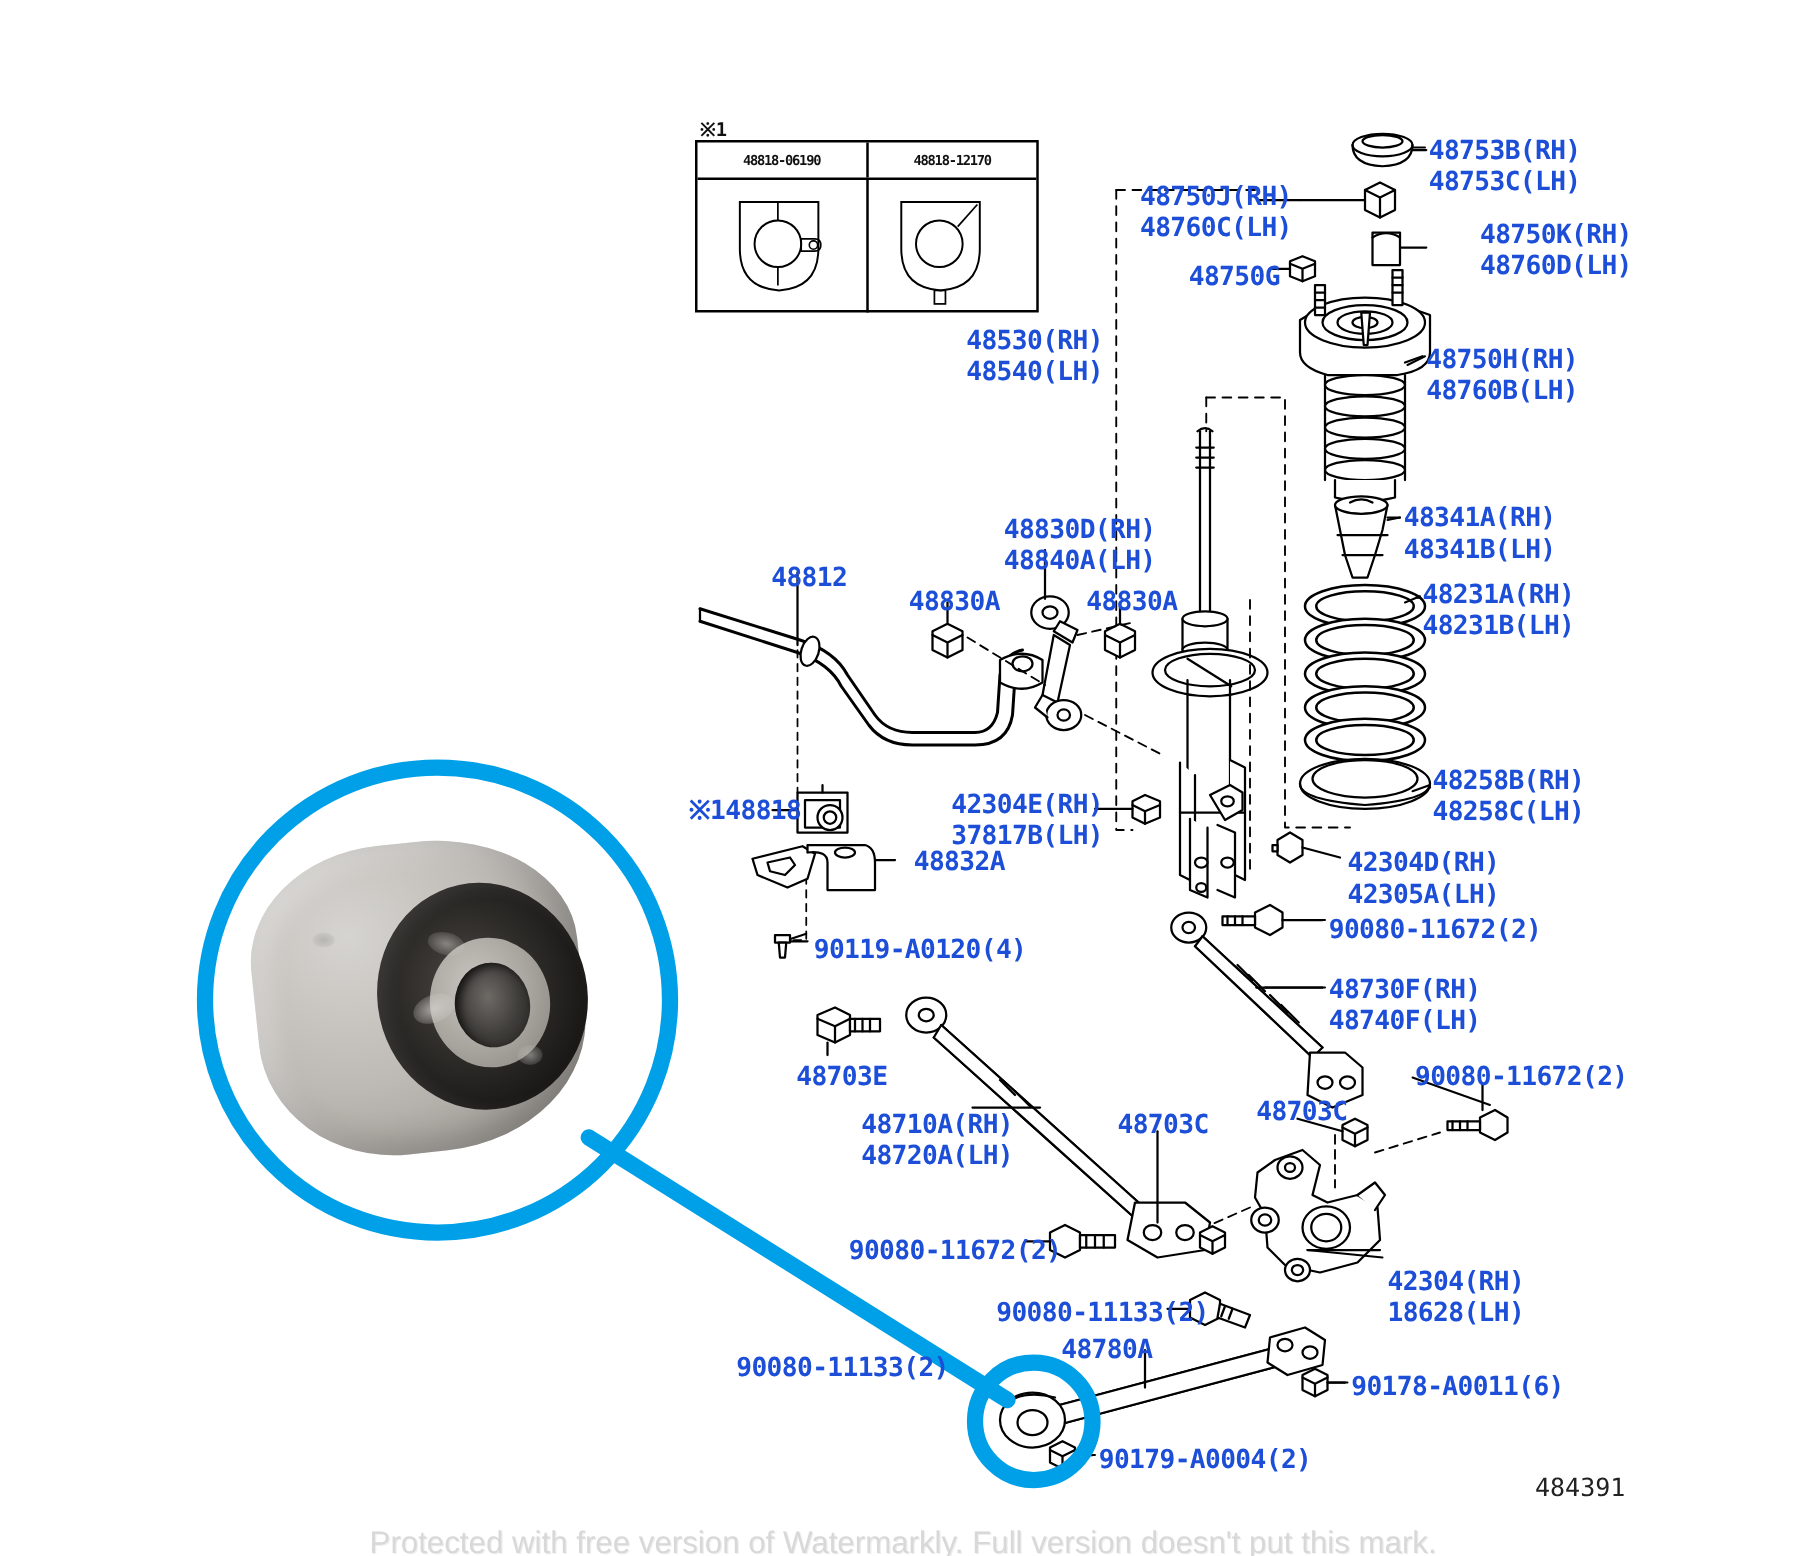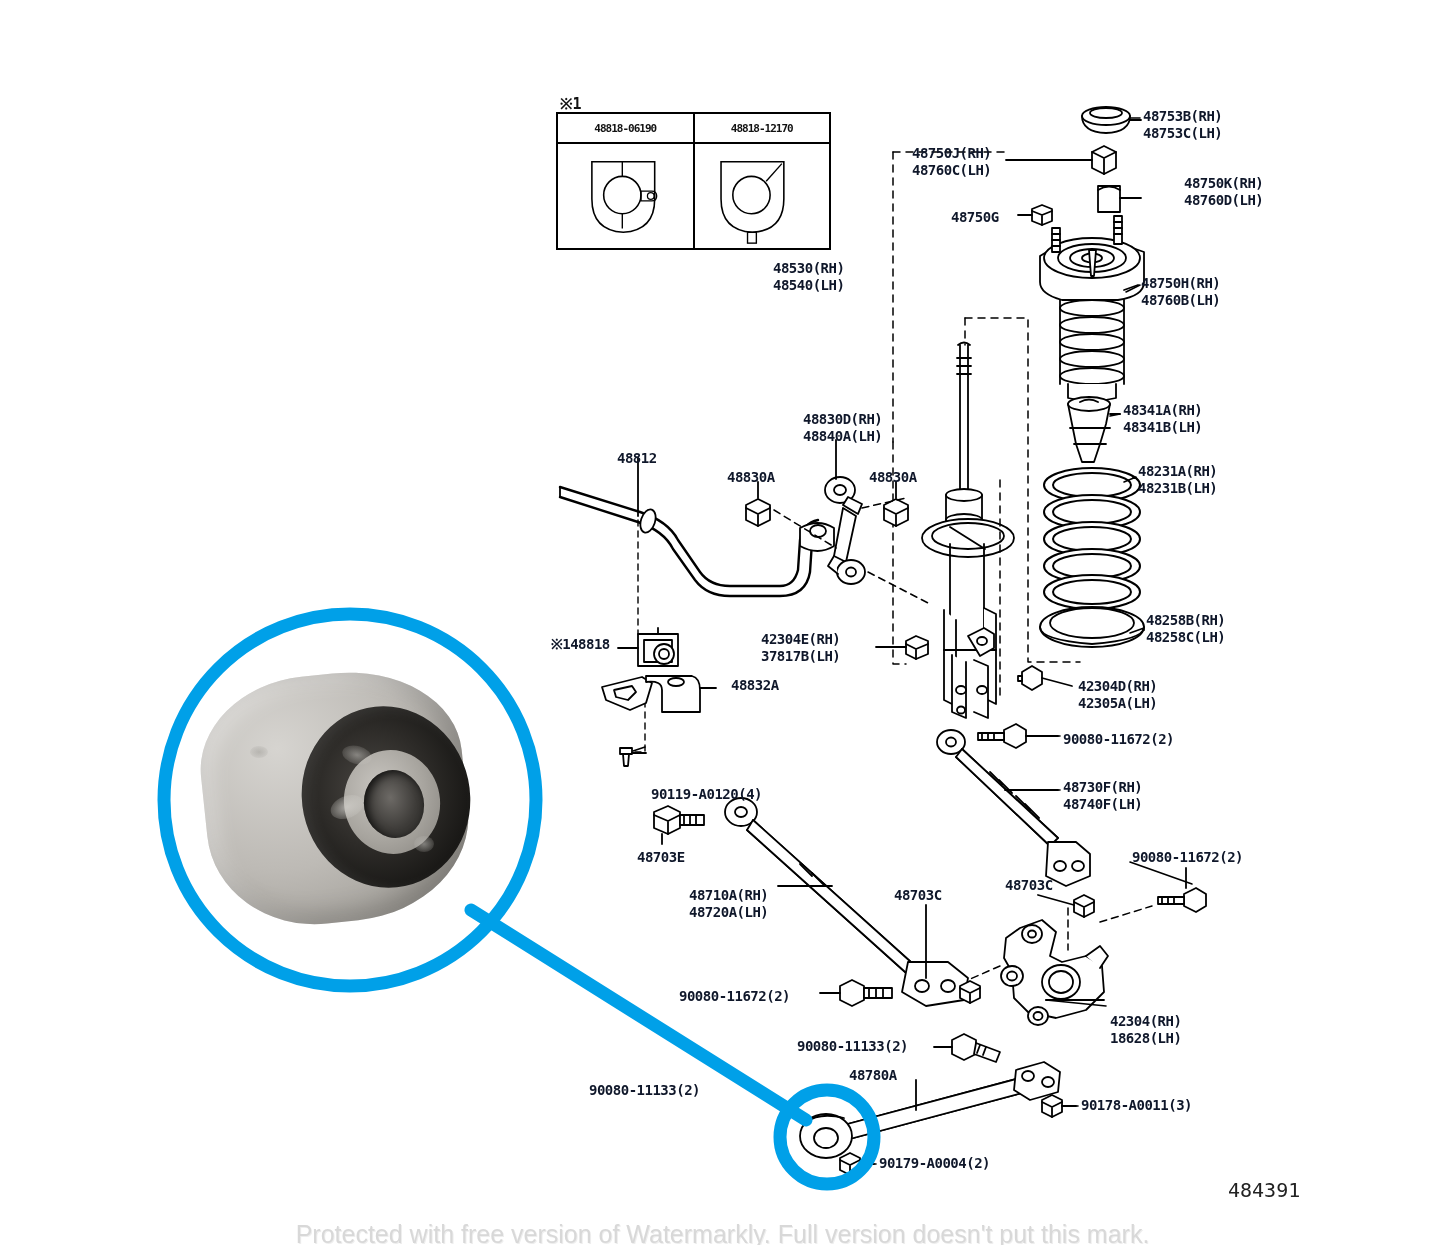--- a/index.html
+++ b/index.html
@@ -11,23 +11,23 @@
     position: relative;
     width: 1445px;
     height: 1245px;
     background: #ffffff;
     font-family: "DejaVu Sans Mono", "Liberation Mono", monospace;
     overflow: hidden;
   }
   .lbl {
     position: absolute;
     font-family: "DejaVu Sans Mono", "Liberation Mono", monospace;
-    font-size: 14px;
+    font-size: 21px;
     font-weight: bold;
-    color: #0f172a;
+    color: #1d4ed8;
     white-space: pre;
     letter-spacing: -0.5px;
     line-height: 1.18;
   }
   .tbl-cap {
     position: absolute;
     font-size: 13px;
     font-weight: bold;
     color: #111;
     white-space: pre;
@@ -528,35 +528,35 @@
   <div class="lbl" style="left:727px; top:469px;">48830A</div>
   <div class="lbl" style="left:869px; top:469px;">48830A</div>
   <div class="lbl" style="left:1146px; top:612px;">48258B(RH)
 48258C(LH)</div>
   <div class="lbl" style="left:551px; top:636px;">※148818</div>
   <div class="lbl" style="left:761px; top:631px;">42304E(RH)
 37817B(LH)</div>
   <div class="lbl" style="left:731px; top:677px;">48832A</div>
   <div class="lbl" style="left:1078px; top:678px;">42304D(RH)
 42305A(LH)</div>
-  <div class="lbl" style="left:651px; top:747px;margin-top:39px;">90119-A0120(4)</div>
+  <div class="lbl" style="left:651px; top:747px;">90119-A0120(4)</div>
   <div class="lbl" style="left:1063px; top:731px;">90080-11672(2)</div>
   <div class="lbl" style="left:1063px; top:779px;">48730F(RH)
 48740F(LH)</div>
   <div class="lbl" style="left:1132px; top:849px;">90080-11672(2)</div>
   <div class="lbl" style="left:637px; top:849px;">48703E</div>
   <div class="lbl" style="left:689px; top:887px;">48710A(RH)
 48720A(LH)</div>
   <div class="lbl" style="left:894px; top:887px;">48703C</div>
   <div class="lbl" style="left:1005px; top:877px;">48703C</div>
   <div class="lbl" style="left:679px; top:988px;">90080-11672(2)</div>
   <div class="lbl" style="left:1110px; top:1013px;">42304(RH)
 18628(LH)</div>
   <div class="lbl" style="left:797px; top:1038px;">90080-11133(2)</div>
   <div class="lbl" style="left:849px; top:1067px;">48780A</div>
   <div class="lbl" style="left:589px; top:1082px;">90080-11133(2)</div>
-  <div class="lbl" style="left:1081px; top:1097px;">90178-A0011(3)</div>
+  <div class="lbl" style="left:1081px; top:1097px;">90178-A0011(6)</div>
   <div class="lbl" style="left:879px; top:1155px;">90179-A0004(2)</div>
 
   <div class="watermark">Protected with free version of Watermarkly. Full version doesn't put this mark.</div>
   <div id="sheet-number">484391</div>
 
 </div>
 
 </body></html>

